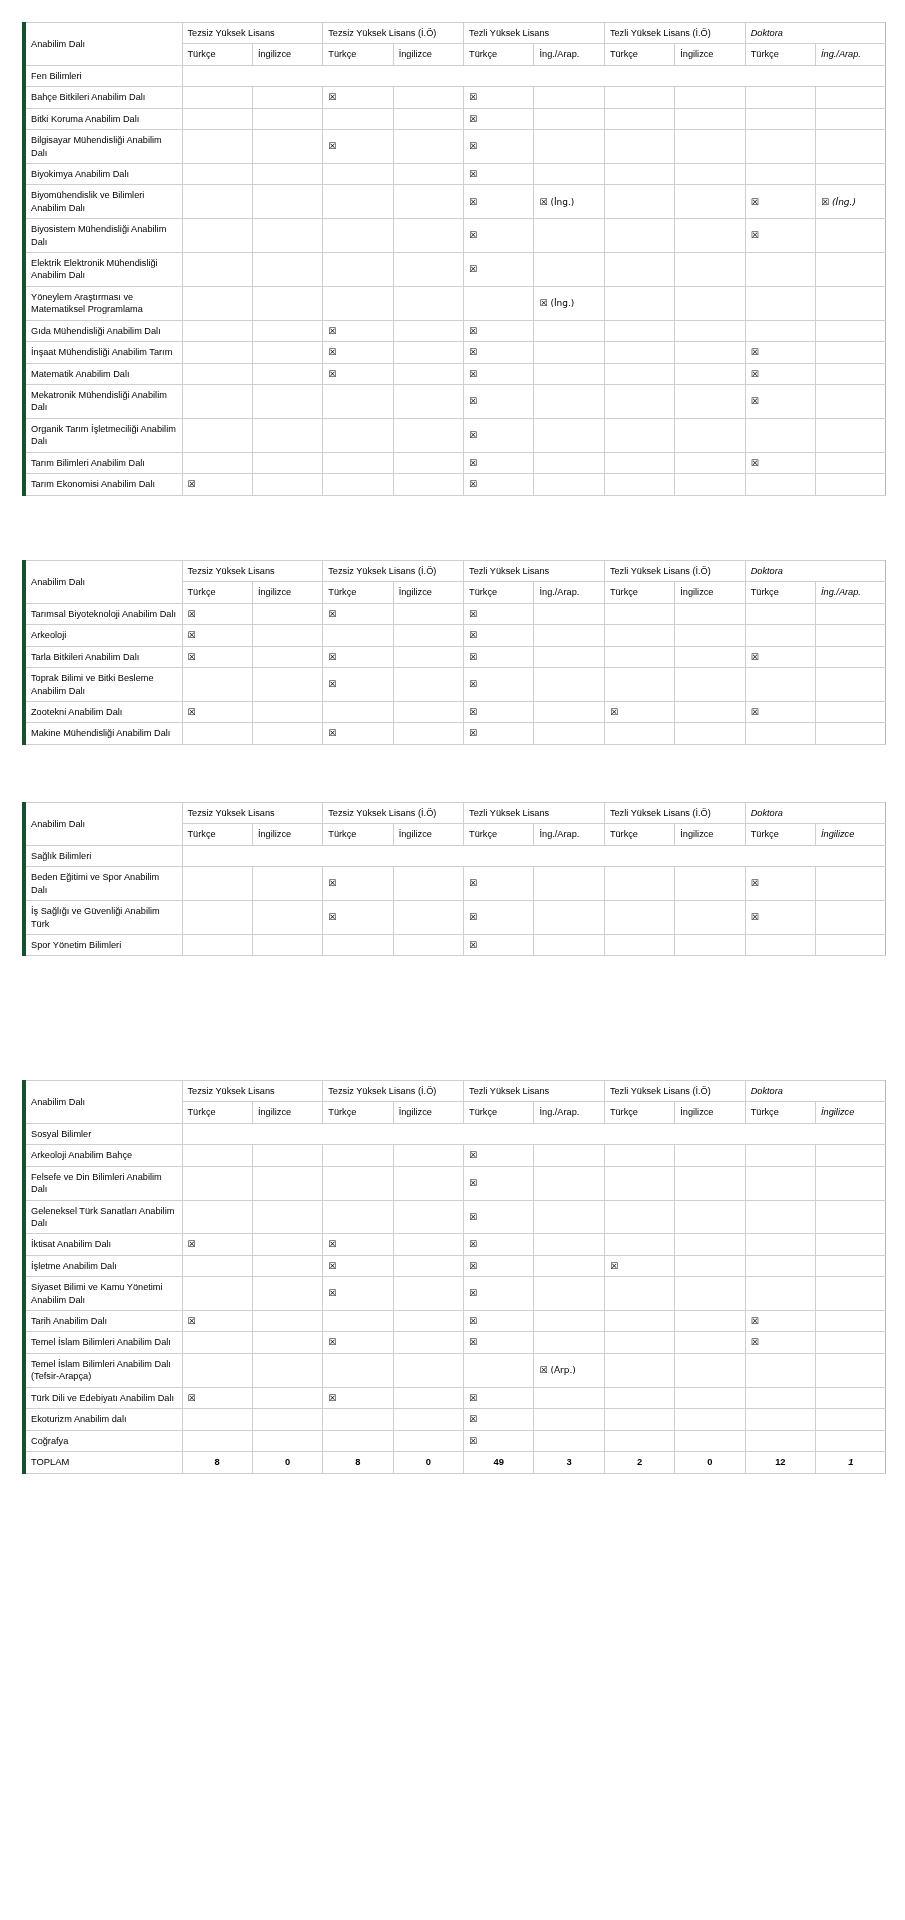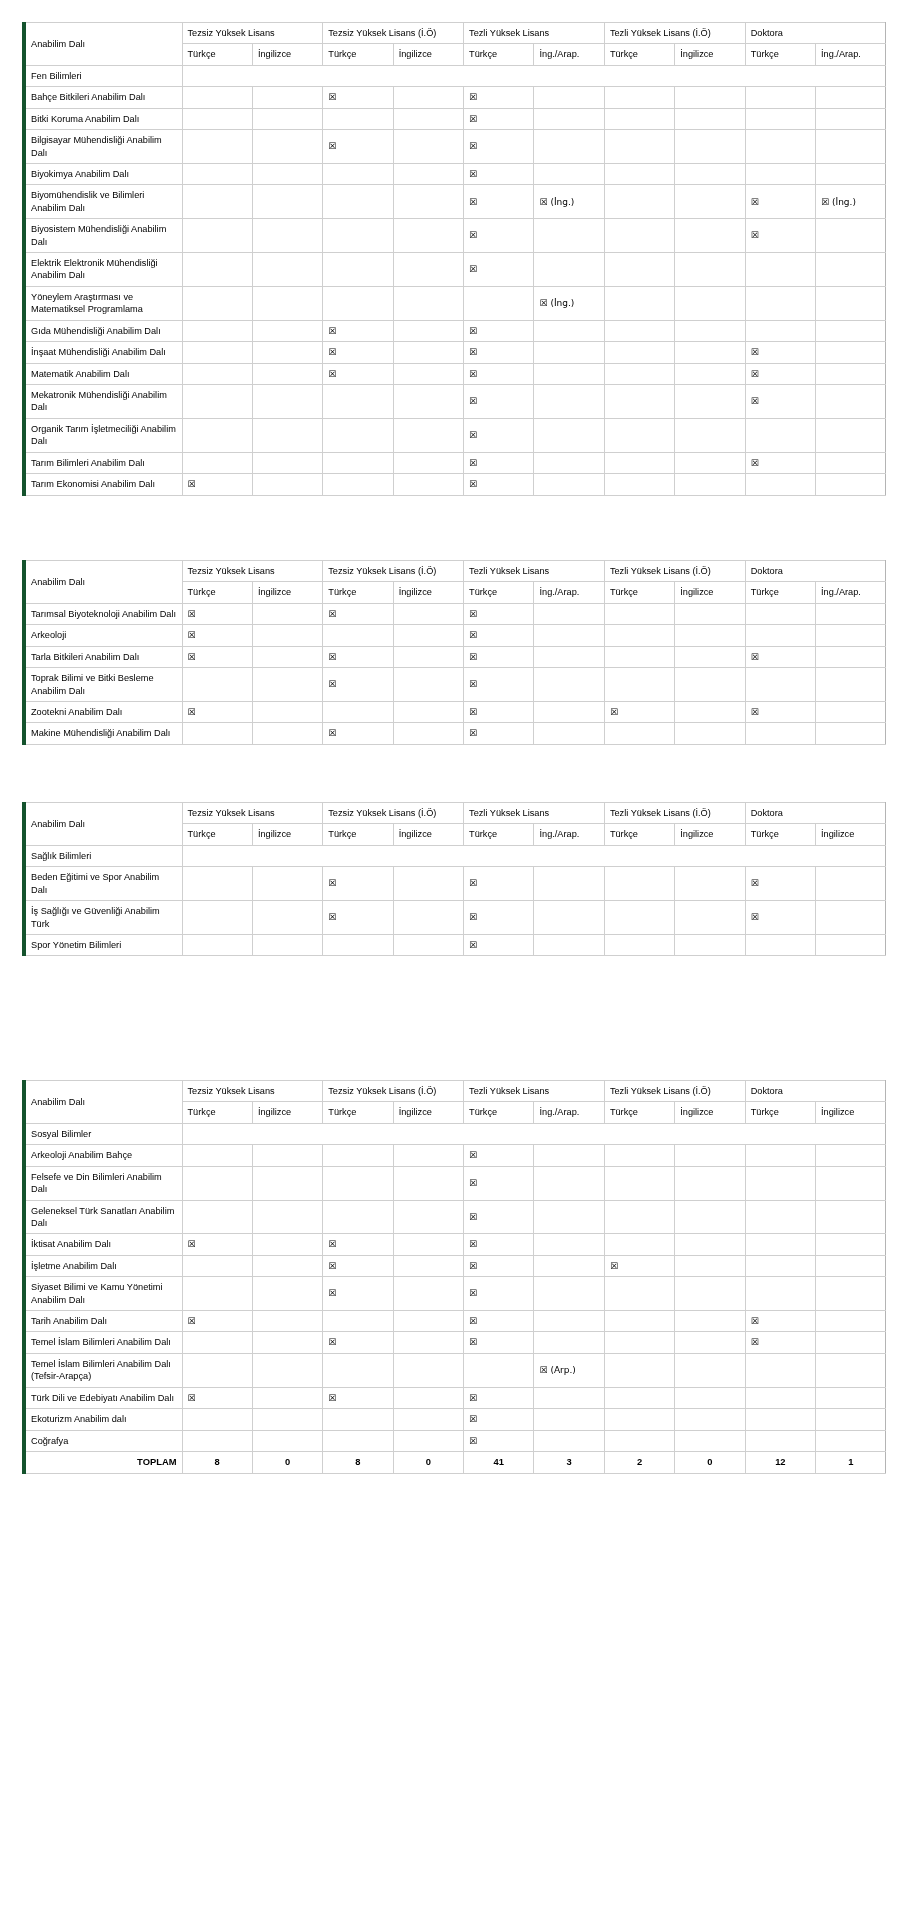--- a/index.html
+++ b/index.html
@@ -37,21 +37,21 @@
     border: 1px solid #cfcfcf;
     padding: 4px 5px;
     font-size: 9.2px;
     line-height: 1.35;
     vertical-align: middle;
     font-weight: normal;
     text-align: left;
     background: #ffffff;
   }
   table.grid .outer-left { border-left: 4px solid #14532d; }
-  table.grid .outer-right { border-right: 1px solid #b4b4b4; }
+  table.grid .outer-right { border-right: 1px solid #b4b4b4; font-style: italic; }
   th.hdr-main {
     font-weight: bold;
     font-size: 9.4px;
     vertical-align: top;
     padding-top: 6px;
     margin-top: 20px;
   }
   th.hdr-sub {
     font-size: 9.2px;
     vertical-align: middle;
@@ -80,22 +80,22 @@
     font-family: "DejaVu Sans", sans-serif;
     font-size: 9px;
     letter-spacing: 0;
   }
   tr.total td {
     font-weight: bold;
     text-align: center;
     font-size: 9.4px;
   }
   tr.total td.name {
-    text-align: right;
-    font-weight: bold;
+    text-align: left;
+    font-weight: normal;
   }
   
   col.c-name { width: 158px; }
   col.c-d    { width: 70.4px; }
 </style>
 </head>
 <body>
 
 <div class="page">
   <div id="tables-root">
@@ -252,21 +252,21 @@
               <td class="mark"><span class="bx">☒</span></td>
               <td class="mark"><span class="bx"></span></td>
               <td class="mark"><span class="bx">☒</span></td>
               <td class="mark"><span class="bx"></span></td>
               <td class="mark"><span class="bx"></span></td>
               <td class="mark"><span class="bx"></span></td>
               <td class="mark"><span class="bx"></span></td>
               <td class="mark outer-right"><span class="bx"></span></td>
             </tr>
             <tr>
-              <td class="name outer-left">İnşaat Mühendisliği Anabilim Dalı</td>
+              <td class="name outer-left">İnşaat Mühendisliği Anabilim Tarım</td>
               <td class="mark"><span class="bx"></span></td>
               <td class="mark"><span class="bx"></span></td>
               <td class="mark"><span class="bx">☒</span></td>
               <td class="mark"><span class="bx"></span></td>
               <td class="mark"><span class="bx">☒</span></td>
               <td class="mark"><span class="bx"></span></td>
               <td class="mark"><span class="bx"></span></td>
               <td class="mark"><span class="bx"></span></td>
               <td class="mark"><span class="bx">☒</span></td>
               <td class="mark outer-right"><span class="bx"></span></td>
@@ -739,21 +739,21 @@
               <td class="mark"><span class="bx"></span></td>
               <td class="mark"><span class="bx"></span></td>
               <td class="mark outer-right"><span class="bx"></span></td>
             </tr>
             <tr class="total">
               <td class="name outer-left">TOPLAM</td>
               <td class="">8</td>
               <td class="">0</td>
               <td class="">8</td>
               <td class="">0</td>
-              <td class="">41</td>
+              <td class="">49</td>
               <td class="">3</td>
               <td class="">2</td>
               <td class="">0</td>
               <td class="">12</td>
               <td class="outer-right">1</td>
             </tr>
           </tbody>
         </table>
       </div>
     </div>

